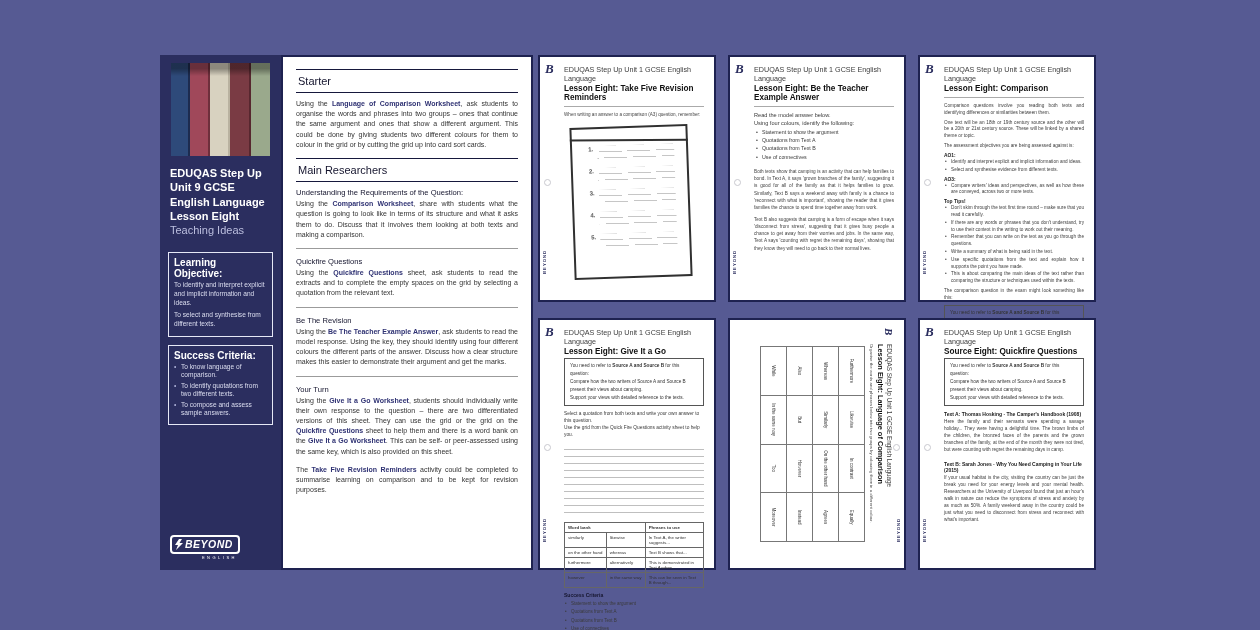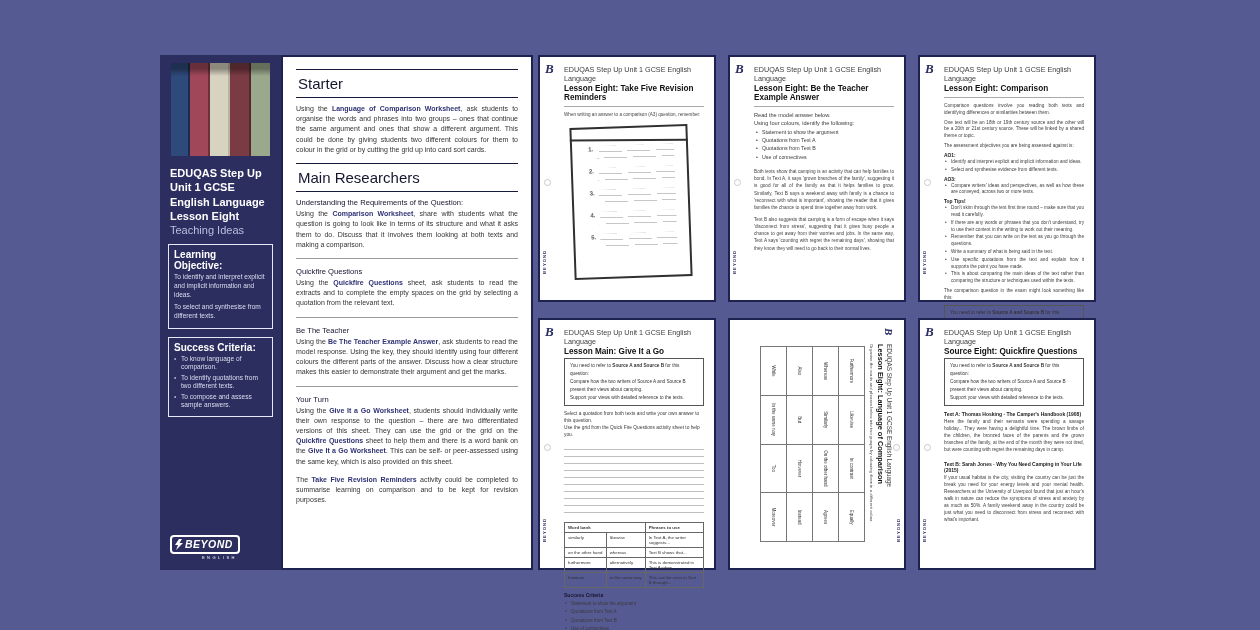--- a/index.html
+++ b/index.html
@@ -17,39 +17,39 @@
     background:
       linear-gradient(180deg, rgba(0,0,0,.35) 0 6%, rgba(0,0,0,0) 14%),
       linear-gradient(90deg,
         #2e4a7a 0 17%, #1d2b4f 17% 19%,
         #a0485a 19% 37%, #6e2f3c 37% 39%,
         #d8d2c0 39% 58%, #b9b2a0 58% 60%,
         #7a3b44 60% 79%, #57272f 79% 81%,
         #9aa98c 81% 100%);}
   .panel-title{margin:10px 10px 0; font-weight:bold; font-size:11px; line-height:1.3;
     white-space:pre-line;}
-  .panel-sub{margin:1px 10px 8px; font-size:11px; color:#bcbfdf;}
+  .panel-sub{margin:1px 10px 16px; font-size:11px; color:#bcbfdf;}
   .pbox{margin:8px 8px 0; border:1px solid #e6e8f6; padding:4px 5px;}
   .pbox h3{font-size:10px; margin-bottom:2px;}
   .pbox p{font-size:6.6px; line-height:1.35; color:#dcdef0; margin-bottom:3px;}
   .pbox ul{list-style:none;}
   .pbox li{font-size:6.6px; line-height:1.3; color:#dcdef0; padding-left:7px; position:relative; margin-bottom:2px;}
   .pbox li::before{content:"•"; position:absolute; left:0; color:#aeb2d8;}
   .blogo-wrap{position:absolute; left:10px; bottom:10px;}
   .blogo{display:inline-flex; align-items:center; gap:2px; border:2px solid #fff;
     border-radius:4px; padding:1px 5px 2px 3px; font-weight:bold; font-style:italic;
     font-size:10.5px; letter-spacing:.5px; color:#fff;}
   .blogo-sub{display:block; text-align:right; font-size:4px; letter-spacing:2.5px;
     color:#fff; margin-top:1px; padding-right:3px;}
 
   
   .page{position:absolute; background:#fff; border:2px solid var(--pborder);}
   .page-main{left:281px; top:55px; width:252px; height:515px; padding:12px 13px;}
   .sec-h{border-top:1.6px solid var(--rule); border-bottom:1.6px solid var(--rule);
-    font-size:15px; color:#15152e; padding:5px 2px; margin-bottom:6px;}
+    font-size:11px; color:#15152e; padding:5px 2px; margin-bottom:6px;}
   .body-p{font-size:7px; line-height:1.46; color:var(--ink); text-align:justify; margin-bottom:8px;}
   .kw-navy .bld{color:var(--accent);}
   .bld{font-weight:bold;}
   .sub-t{font-size:7.6px; font-weight:normal; color:#15152e; margin-bottom:2px;}
   .sub-sep{border:none; border-top:1px solid #9b9b9b; margin:7px 0 8px;}
 
   
   .thumb{padding:8px 10px 8px 24px; font-family:"Liberation Sans", sans-serif;}
   .bmark{position:absolute; left:5px; top:5px; font-family:"Liberation Serif", serif;
     font-weight:bold; font-style:italic; font-size:13px; color:var(--navy); line-height:1;}
@@ -116,21 +116,21 @@
   
   .t6 .src-h{font-size:5px; font-weight:bold; color:#1a1a1a; margin:5px 0 1px;}
   .t6 .src-p{font-size:4.7px; line-height:1.5; color:#3c3c3c; text-align:justify;}
 </style>
 </head>
 <body>
 
 <div class="panel">
   <div class="books"></div>
   <div class="panel-title">EDUQAS Step Up
-Unit 1 GCSE
+Unit 9 GCSE
 English Language
 Lesson Eight</div>
   <div class="panel-sub">Teaching Ideas</div>
 
   <div class="pbox">
     <h3>Learning Objective:</h3>
     <p>To identify and interpret explicit and implicit information and ideas.</p>
     <p>To select and synthesise from different texts.</p>
   </div>
 
@@ -165,21 +165,21 @@
     <div class="sub-t">Understanding the Requirements of the Question:</div>
     <p class="body-p kw-navy"><span>Using the </span><span class="bld">Comparison Worksheet</span><span>, share with students what the question is going to look like in terms of its structure and what it asks them to do. Discuss that it involves them looking at both texts and making a comparison.</span></p>
   </div>
   <hr class="sub-sep">
   <div>
     <div class="sub-t">Quickfire Questions</div>
     <p class="body-p kw-navy"><span>Using the </span><span class="bld">Quickfire Questions</span><span> sheet, ask students to read the extracts and to complete the empty spaces on the grid by selecting a quotation from the relevant text.</span></p>
   </div>
   <hr class="sub-sep">
   <div>
-    <div class="sub-t">Be The Teacher</div>
+    <div class="sub-t">Be The Revision</div>
     <p class="body-p kw-navy"><span>Using the </span><span class="bld">Be The Teacher Example Answer</span><span>, ask students to read the model response. Using the key, they should identify using four different colours the different parts of the answer. Discuss how a clear structure makes this easier to demonstrate their argument and get the marks.</span></p>
   </div>
   <hr class="sub-sep">
   <div>
     <div class="sub-t">Your Turn</div>
     <p class="body-p kw-navy"><span>Using the </span><span class="bld">Give It a Go Worksheet</span><span>, students should individually write their own response to the question – there are two differentiated versions of this sheet. They can use the grid or the grid on the </span><span class="bld">Quickfire Questions</span><span> sheet to help them and there is a word bank on the </span><span class="bld">Give It a Go Worksheet</span><span>.  This can be self- or peer-assessed using the same key, which is also provided on this sheet.</span></p>
   </div>
 
   <p class="body-p kw-navy"><span>The </span><span class="bld">Take Five Revision Reminders</span><span> activity could be completed to summarise learning on comparison and to be kept for revision purposes.</span></p>
 </div>
@@ -267,21 +267,21 @@
     <p>Compare how the two writers of Source A and Source B present their views about camping.</p>
     <p>Support your views with detailed reference to the texts.</p>
   </div>
   <span class="punch"></span>
   <span class="edge-brand">BEYOND</span>
 </div>
 
 <div class="page thumb t4" style="left:538px;top:318px;width:178px;height:252px;">
   <span class="bmark">B</span>
   <div class="t-series">EDUQAS Step Up Unit 1 GCSE English Language</div>
-  <div class="t-title">Lesson Main: Give It a Go</div>
+  <div class="t-title">Lesson Eight: Give It a Go</div>
   <div class="qbox">
     <p><span>You need to refer to </span><span class="bld">Source A and Source B</span><span> for this question:</span></p>
     <p>Compare how the two writers of Source A and Source B present their views about camping.</p>
     <p>Support your views with detailed reference to the texts.</p>
   </div>
   <p class="instr" style="margin-top:4px;">Select a quotation from both texts and write your own answer to this question.</p>
   <p class="instr">Use the grid from the Quick Fire Questions activity sheet to help you.</p>
   <div class="write"></div>
   <table class="wb">
     <tbody>

